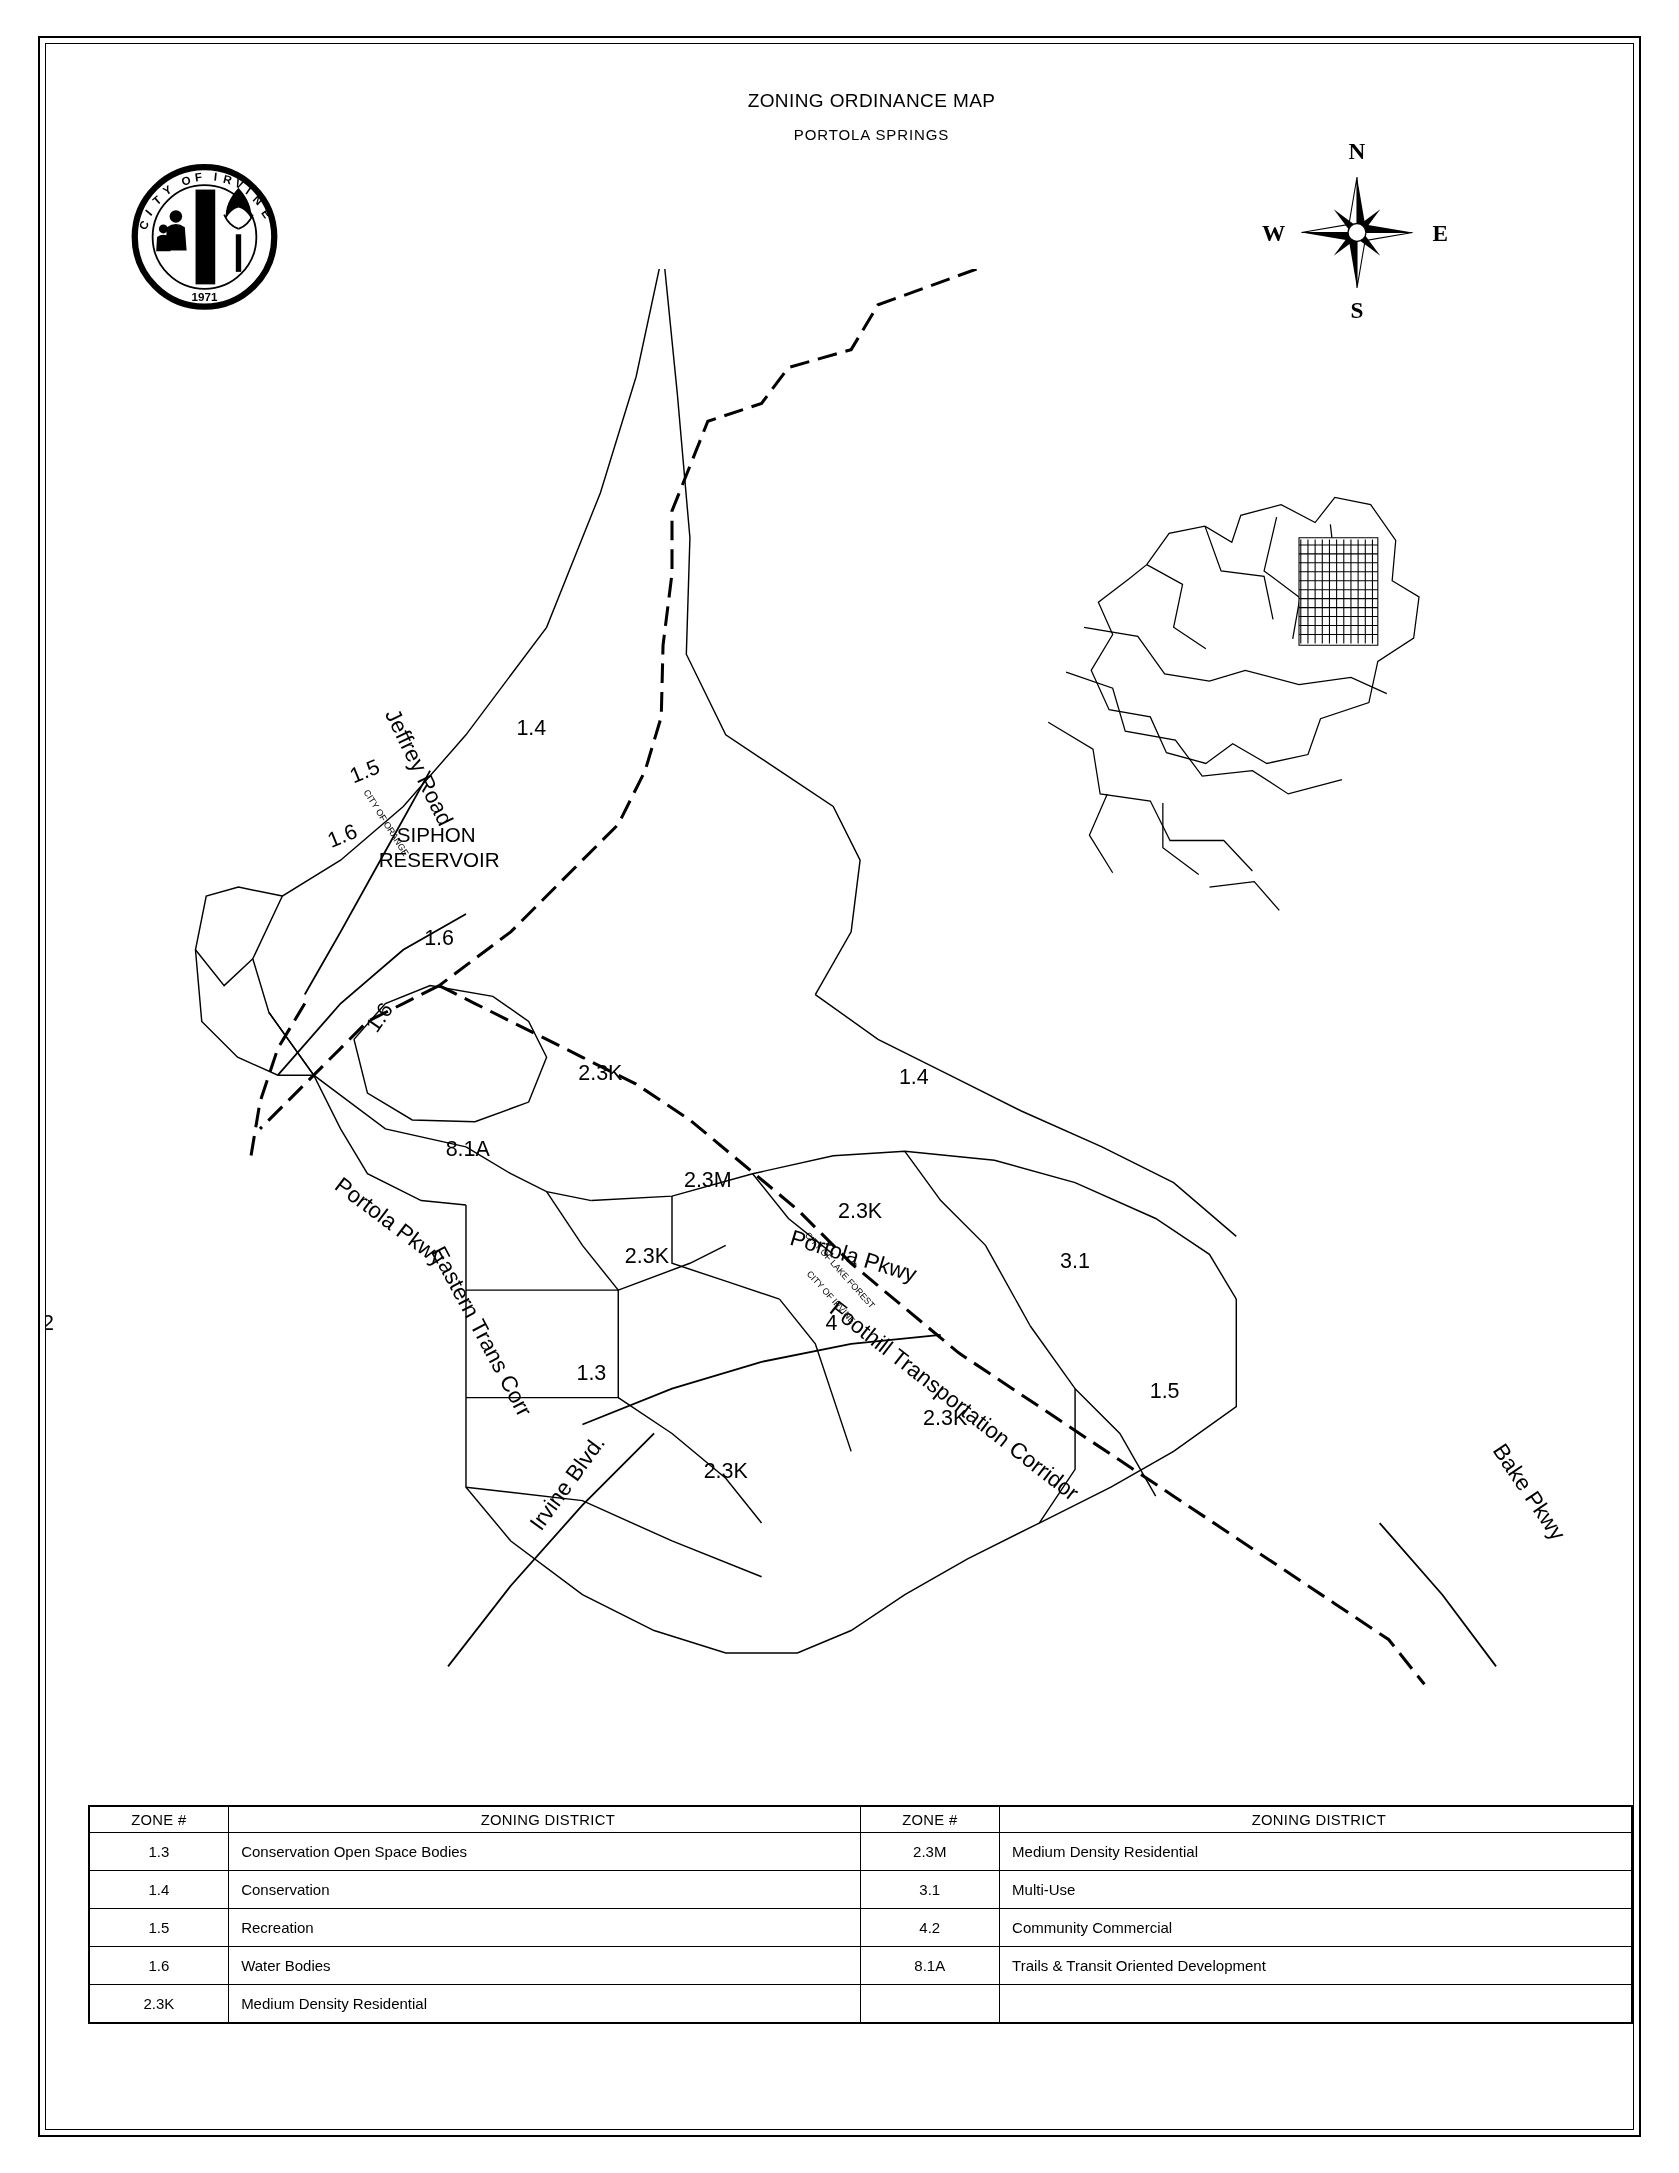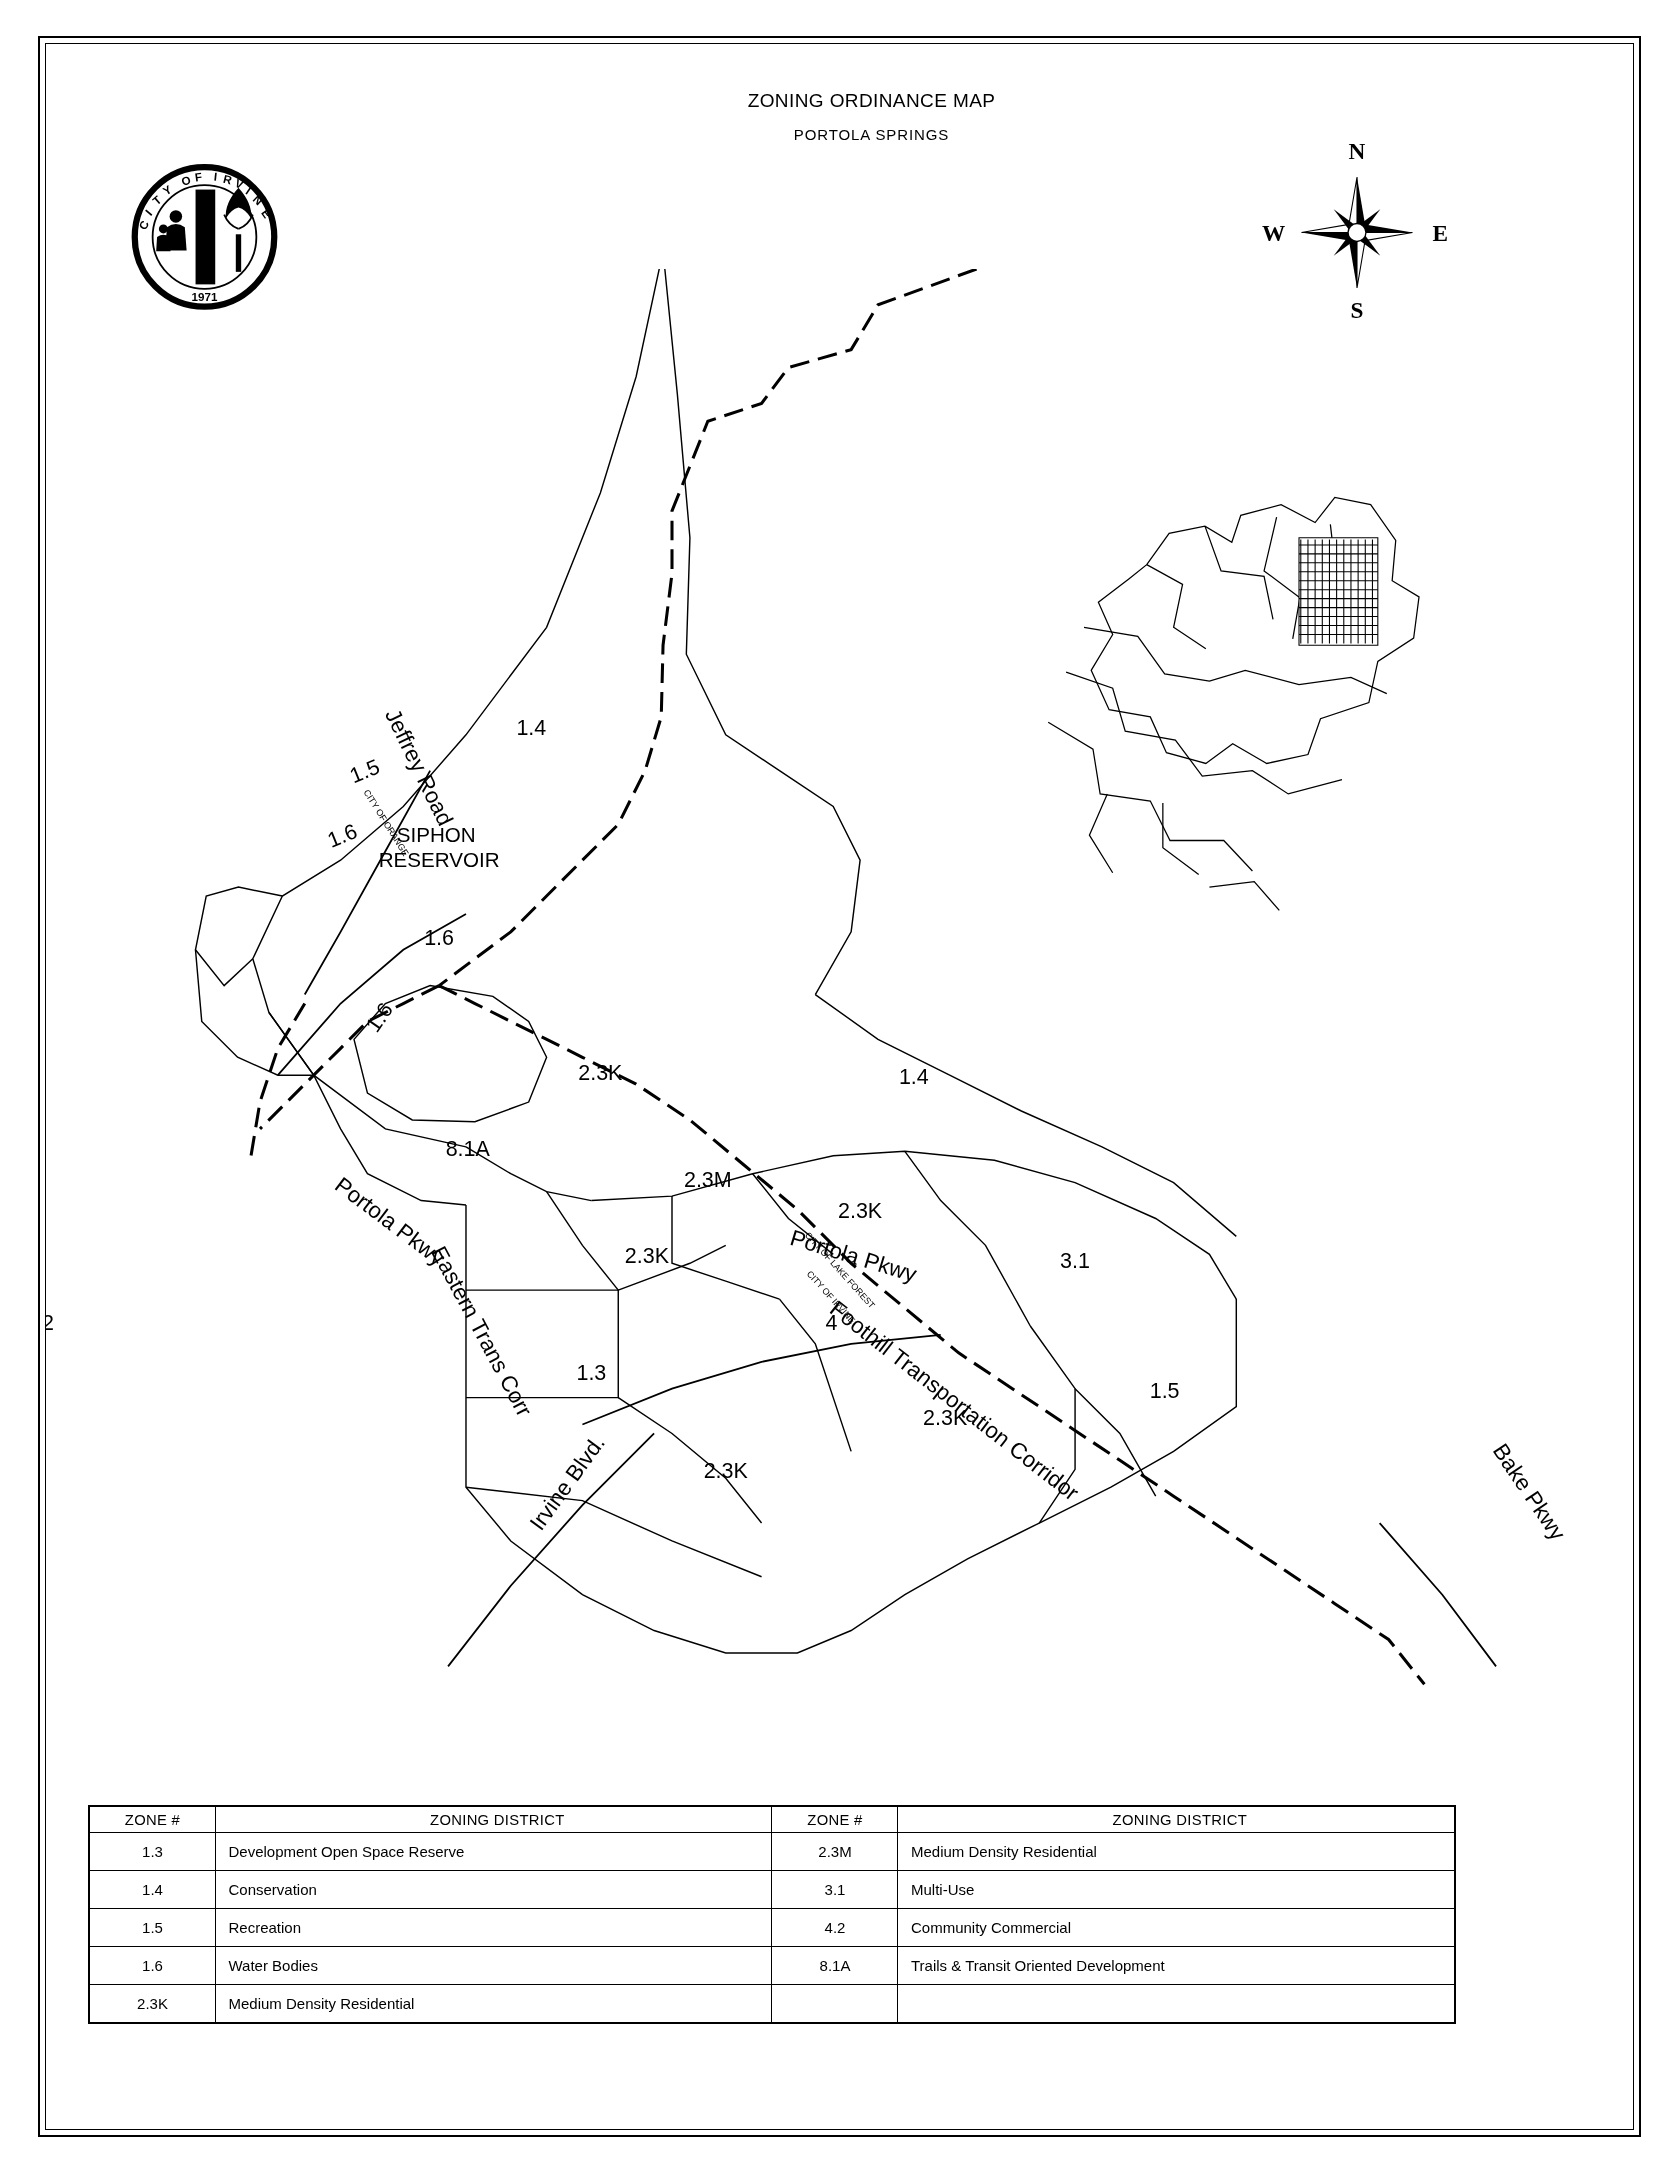--- a/index.html
+++ b/index.html
@@ -85,21 +85,21 @@
     width: 1589px;
     height: 1478px;
   }
   .map-svg { display: block; }
 
   
   .legend {
     position: absolute;
     left: 88px;
     top: 1805px;
-    width: 1368px;
+    width: 1545px;
     border: 1.8px solid #000;
     box-sizing: border-box;
     border-collapse: collapse;
     font-size: 15px;
   }
   .legend table {
     width: 100%;
     border-collapse: collapse;
   }
   .legend th, .legend td {
@@ -349,21 +349,21 @@
       <tr>
         <th class="col-zone">ZONE #</th>
         <th class="col-dist" style="text-align:center;">ZONING DISTRICT</th>
         <th class="col-zone thick-left">ZONE #</th>
         <th class="col-dist" style="text-align:center;">ZONING DISTRICT</th>
       </tr>
     </thead>
     <tbody>
       <tr>
         <td class="col-zone">1.3</td>
-        <td class="col-dist">Development Open Space Reserve</td>
+        <td class="col-dist">Conservation Open Space Bodies</td>
         <td class="col-zone thick-left">2.3M</td>
         <td class="col-dist">Medium Density Residential</td>
       </tr>
       <tr>
         <td class="col-zone">1.4</td>
         <td class="col-dist">Conservation</td>
         <td class="col-zone thick-left">3.1</td>
         <td class="col-dist">Multi-Use</td>
       </tr>
       <tr>

